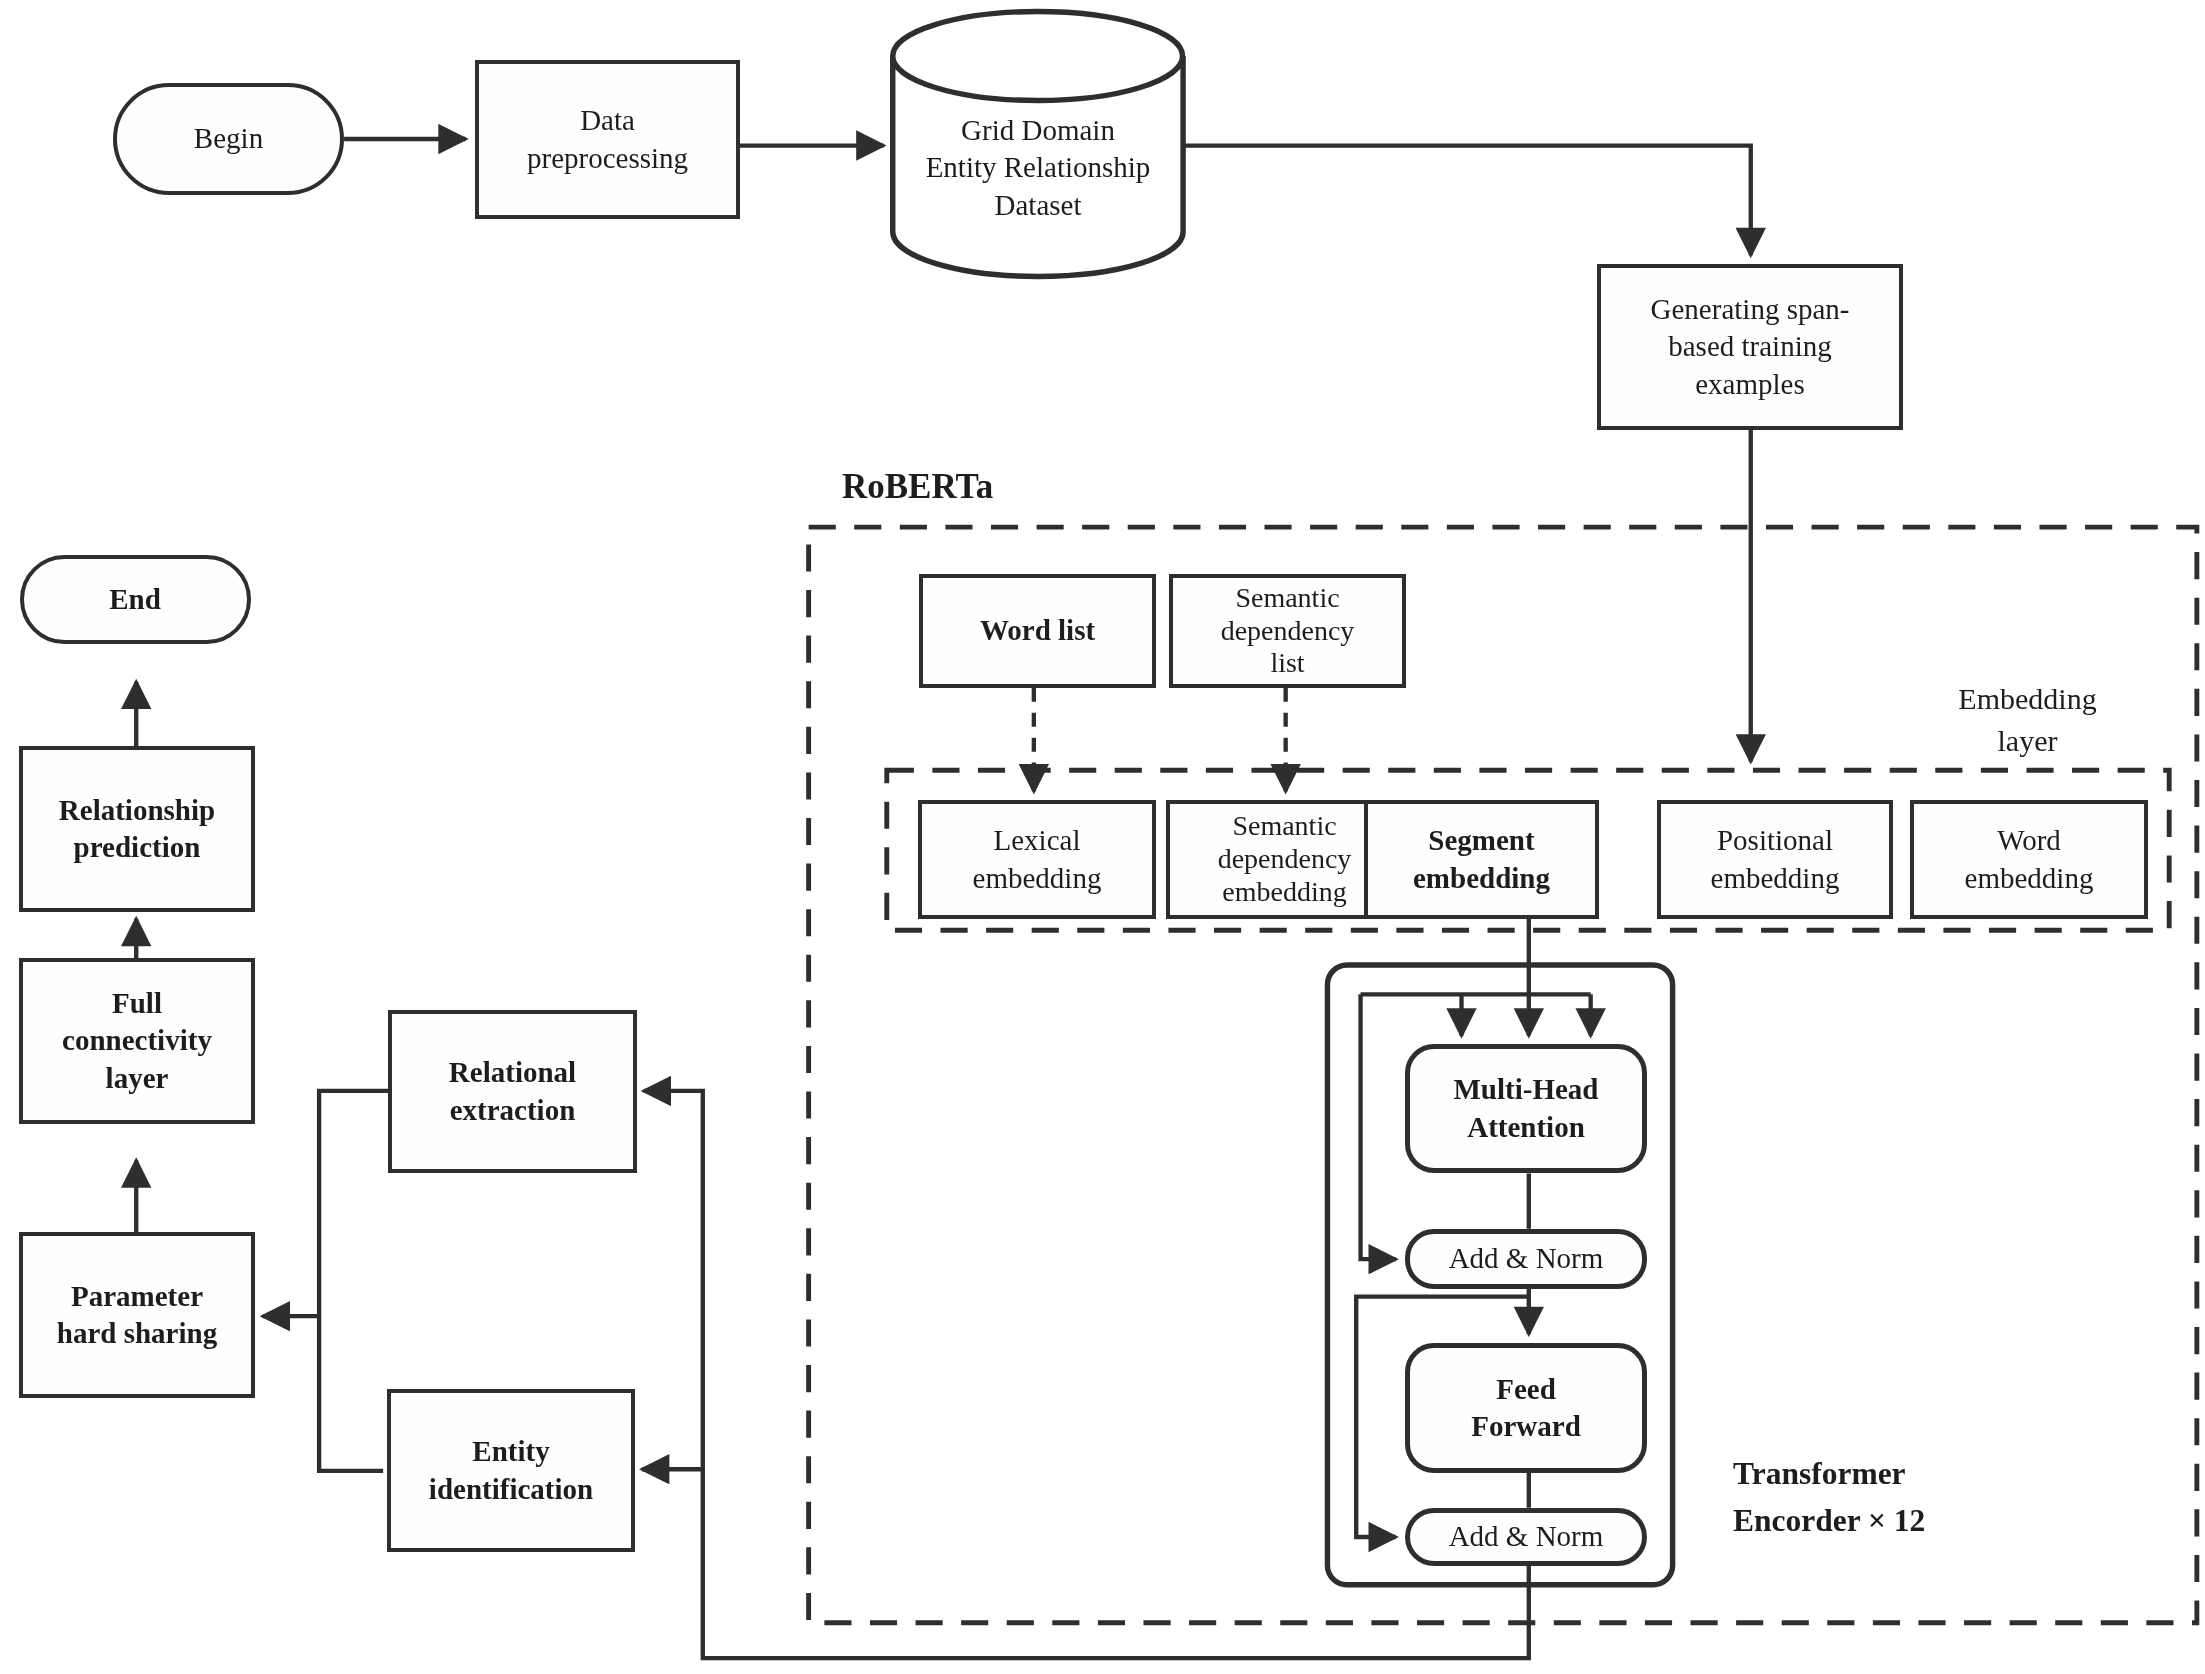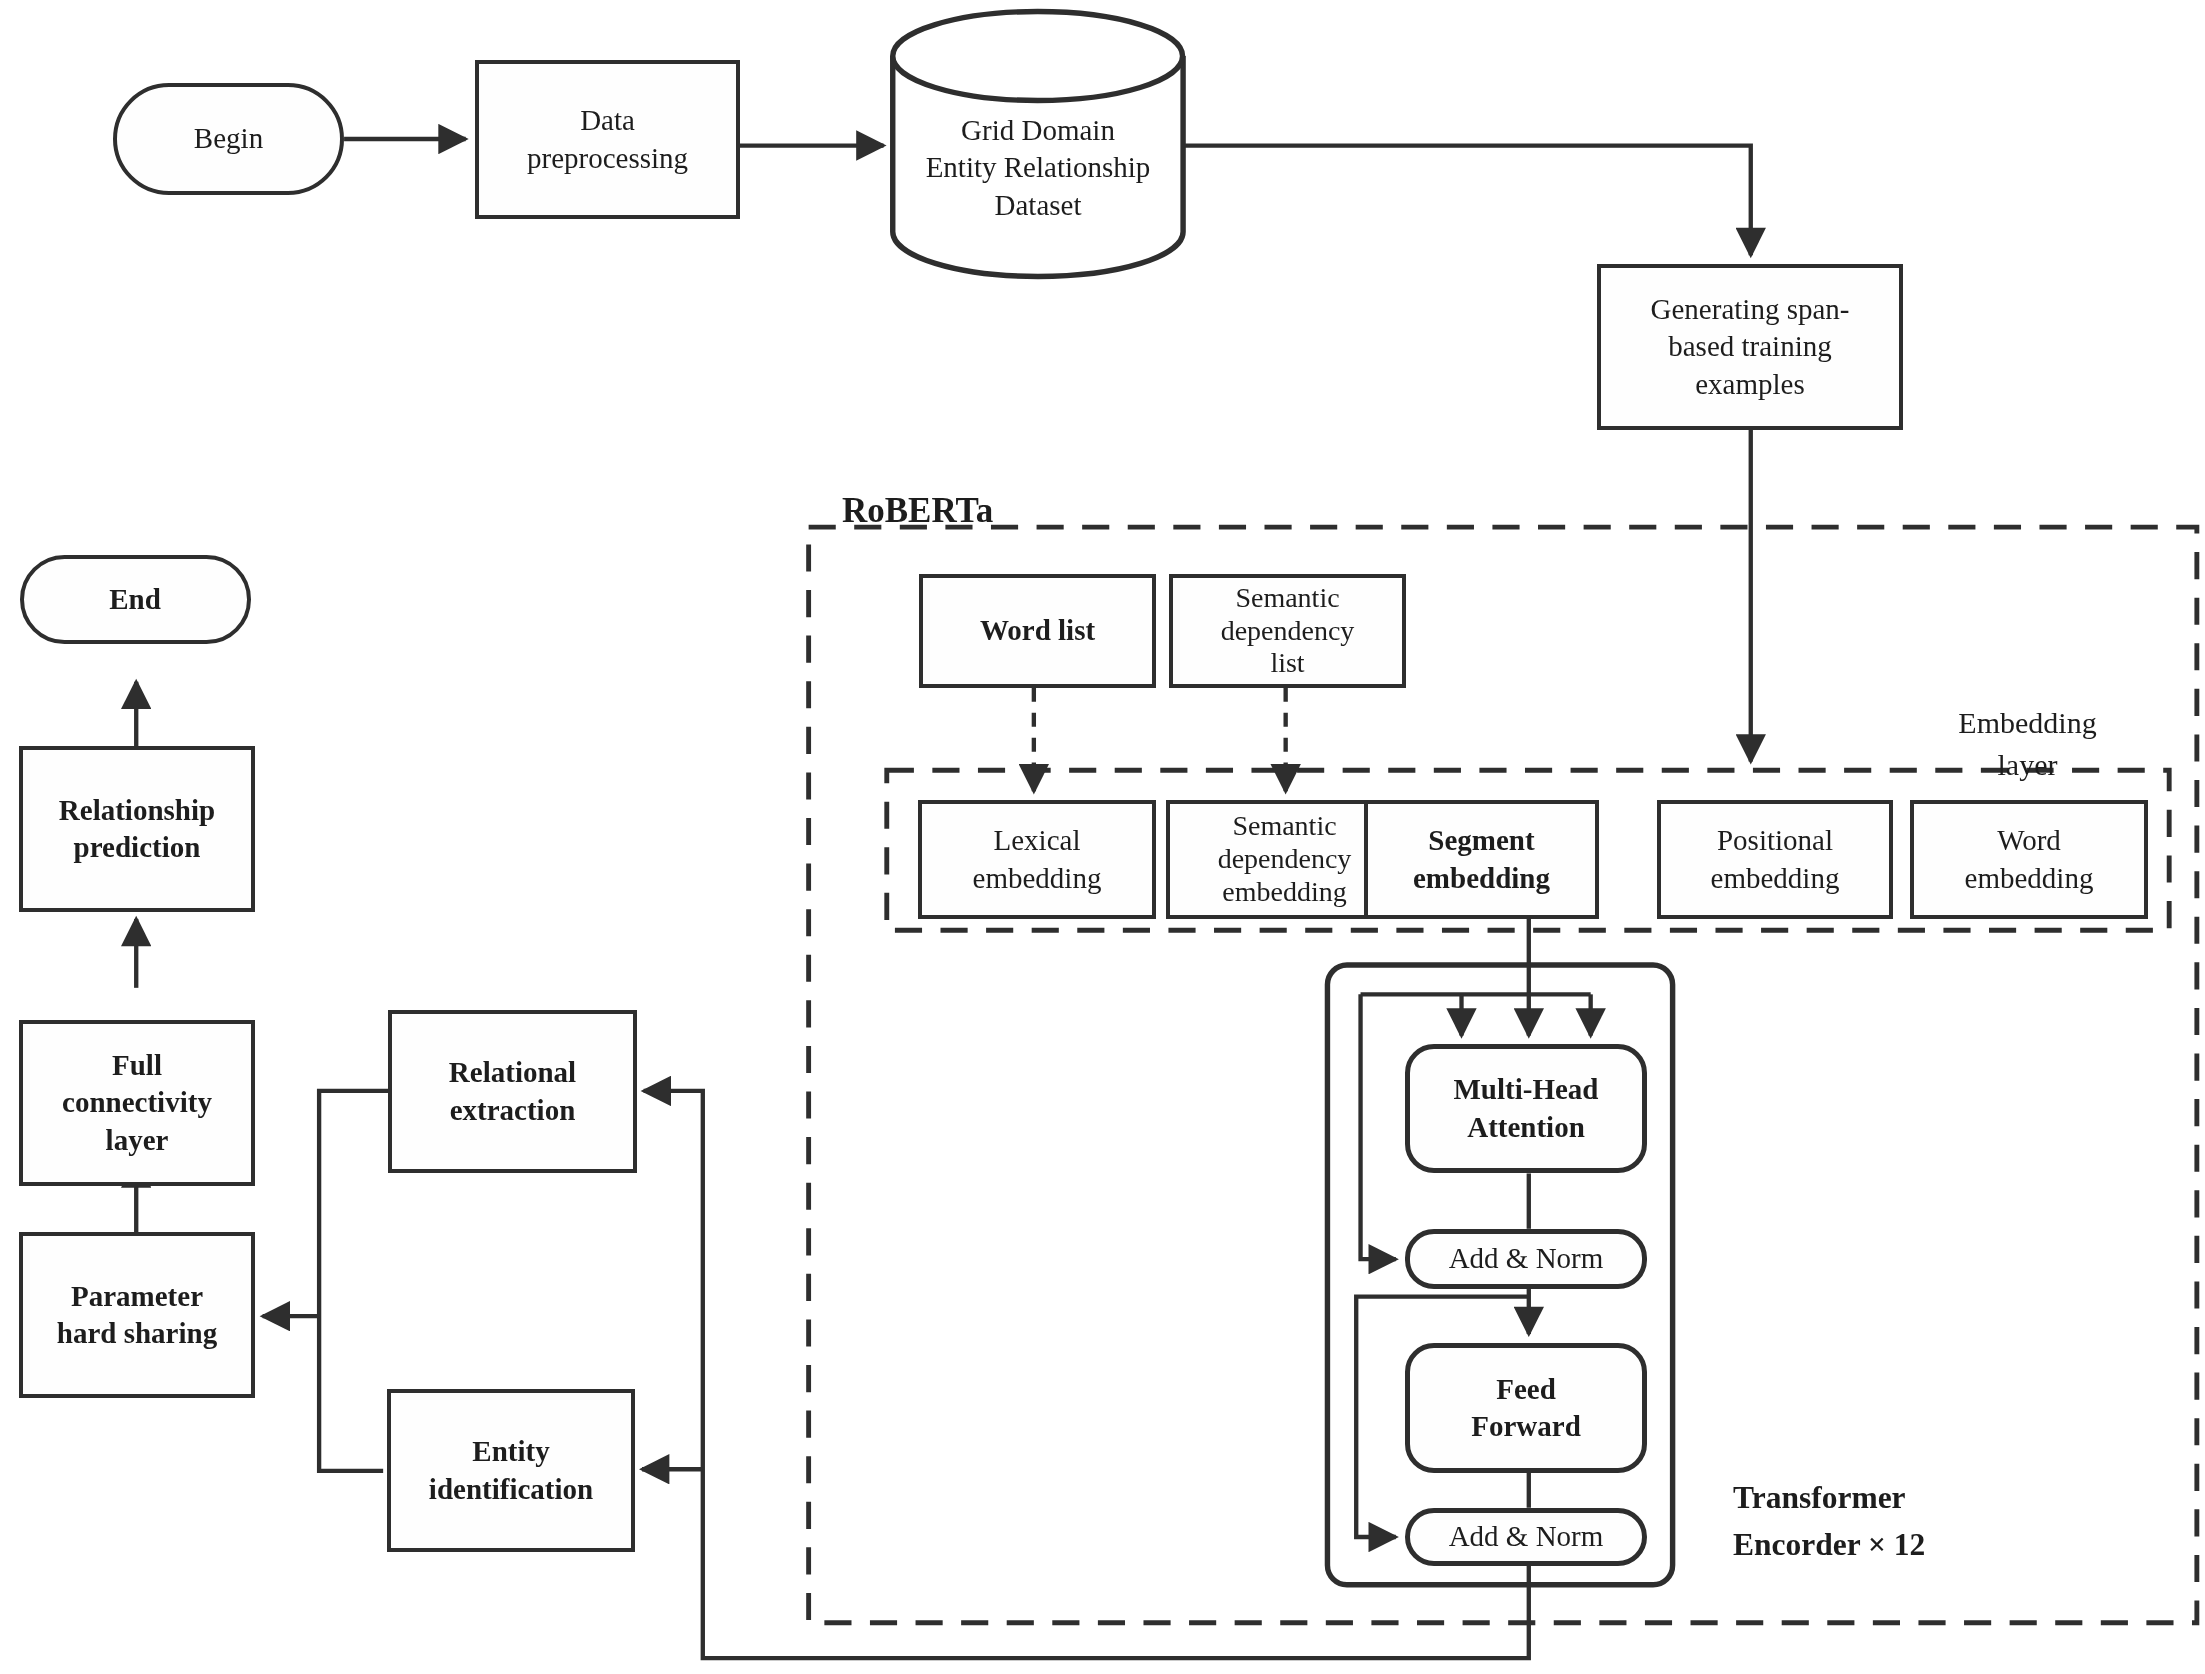--- a/index.html
+++ b/index.html
@@ -12,21 +12,21 @@
     position:absolute;box-sizing:border-box;border:4.3px solid #2e2e2e;background:#fefefe;
     display:flex;align-items:center;justify-content:center;text-align:center;
     font-size:29px;line-height:1.28;white-space:pre-line;
   }
   .bold{font-weight:bold;}
   .tight{font-size:28px;line-height:1.17;}
   .stadium{border-radius:65px;}
   .rounded{border-radius:29px;border-width:5.4px;}
   .plain{border:none;background:transparent;}
   .dlabel{
-    position:absolute;white-space:pre-line;font-size:30px;line-height:1.4;margin-top:24px;
+    position:absolute;white-space:pre-line;font-size:30px;line-height:1.4;
   }
 </style>
 </head>
 <body>
 
 <div id="canvas">
 
   <svg id="wires" viewBox="0 0 4063 3086" xmlns="http://www.w3.org/2000/svg">
     <defs>
       <marker id="arr" viewBox="0 0 10 10" refX="9" refY="5" markerWidth="7.5" markerHeight="7" orient="auto-start-reverse" markerUnits="strokeWidth">
@@ -108,21 +108,21 @@
   <div class="node rounded bold" style="left:1405px;top:1044px;width:242px;height:129px;">Multi-Head
 Attention</div>
   <div class="node rounded" style="left:1405px;top:1229px;width:242px;height:60px;">Add &amp; Norm</div>
   <div class="node rounded bold" style="left:1405px;top:1343px;width:242px;height:130px;">Feed
 Forward</div>
   <div class="node rounded" style="left:1405px;top:1508px;width:242px;height:58px;">Add &amp; Norm</div>
 
   <div class="node stadium bold" style="left:19.5px;top:555px;width:231px;height:89px;">End</div>
   <div class="node bold" style="left:19px;top:746px;width:236px;height:166px;">Relationship
 prediction</div>
-  <div class="node bold" style="left:19px;top:1020px;width:236px;height:166px;">Full
+  <div class="node bold" style="left:19px;top:958px;width:236px;height:166px;">Full
 connectivity
 layer</div>
   <div class="node bold" style="left:19px;top:1232px;width:236px;height:166px;">Parameter
 hard sharing</div>
   <div class="node bold" style="left:388px;top:1010px;width:249px;height:163px;">Relational
 extraction</div>
   <div class="node bold" style="left:387px;top:1389px;width:248px;height:163px;">Entity
 identification</div>
 
 </div>

